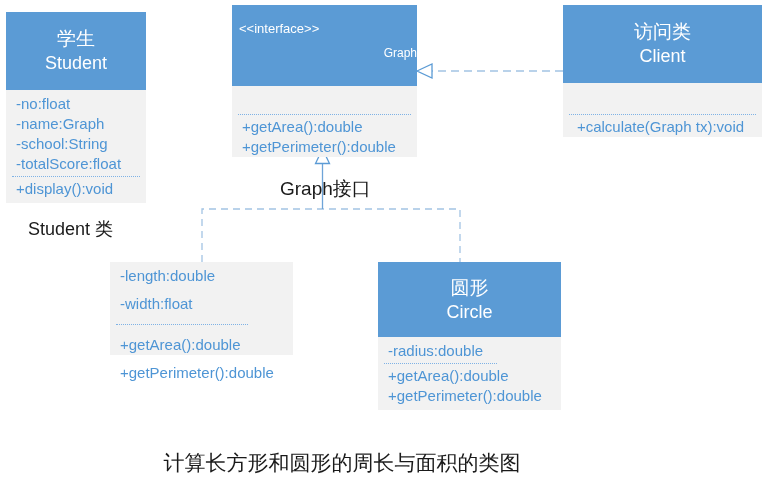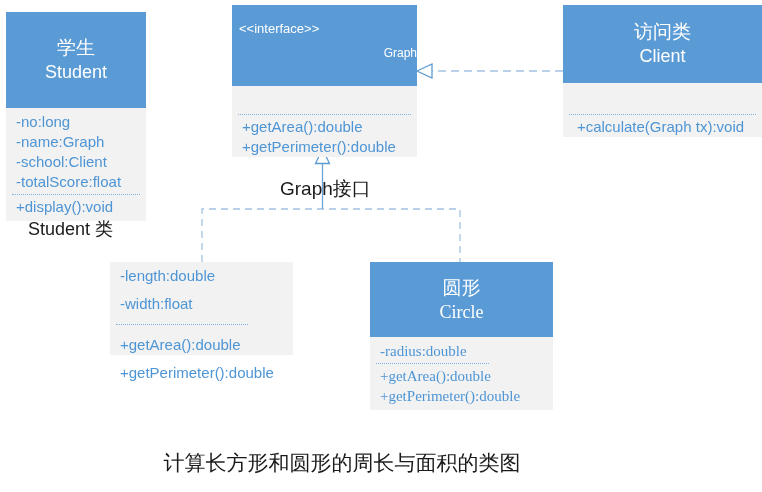--- a/index.html
+++ b/index.html
@@ -35,32 +35,32 @@
   .sep.w-62{width:62%;}
   .note{position:absolute;z-index:2;color:#1a1a1a;white-space:nowrap;}
   #student-note{left:28px;top:217px;font-size:18px;}
   #graph-note{left:280px;top:176px;font-size:19px;}
   #caption{
     left:0;top:449px;width:684px;text-align:center;
     font-size:21px;font-family:"Liberation Serif","DejaVu Serif",serif;
   }
   
   #box-student{left:6px;top:12px;width:140px;}
-  #box-student .uml-header{height:96px;}
+  #box-student .uml-header{height:78px;}
   #box-student .uml-body{height:113px;}
   #box-graph{left:232px;top:5px;width:185px;}
   #box-graph .uml-header{height:66px;}
   #box-graph .uml-body{height:71px;}
   #box-client{left:563px;top:5px;width:199px;}
   #box-client .uml-header{height:78px;}
   #box-client .uml-body{height:54px;}
   #box-rectangle{left:110px;top:262px;width:183px;}
   #box-rectangle .uml-header{height:75px;}
   #box-rectangle .uml-body{height:93px;gap:8px;}
-  #box-circle{left:370px;top:262px;width:183px;font-family:Liberation Serif, serif;}
+  #box-circle{left:378px;top:262px;width:183px;}
   #box-circle .uml-header{height:75px;}
   #box-circle .uml-body{height:73px;}
 </style>
 </head>
 <body>
 
 <div id="canvas">
 
   <svg class="connectors" width="762" height="492">
 
@@ -71,23 +71,23 @@
     <line x1="322.5" y1="209" x2="322.5" y2="163" fill="none" stroke-width="1.3" stroke="#6EA4D8"></line>
     <polygon points="322.5,149 315.5,163.5 329.5,163.5" fill="#ffffff" stroke-width="1.3" stroke="#5B9BD5"></polygon>
   </svg>
 
   <div class="uml-box" id="box-student">
     <div class="uml-header">
       <div class="cn">学生</div>
       <div class="en">Student</div>
     </div>
     <div class="uml-body">
-      <div class="member">-no:long</div>
+      <div class="member">-no:float</div>
       <div class="member">-name:Graph</div>
-      <div class="member">-school:Client</div>
+      <div class="member">-school:String</div>
       <div class="member">-totalScore:float</div>
       <div class="sep w-full"></div>
       <div class="member">+display():void</div>
     </div>
   </div>
 
   <div class="uml-box" id="box-graph">
     <div class="uml-header iface">
       <div class="stereotype">&lt;&lt;interface&gt;&gt;</div>
       <div class="en">Graph</div>

